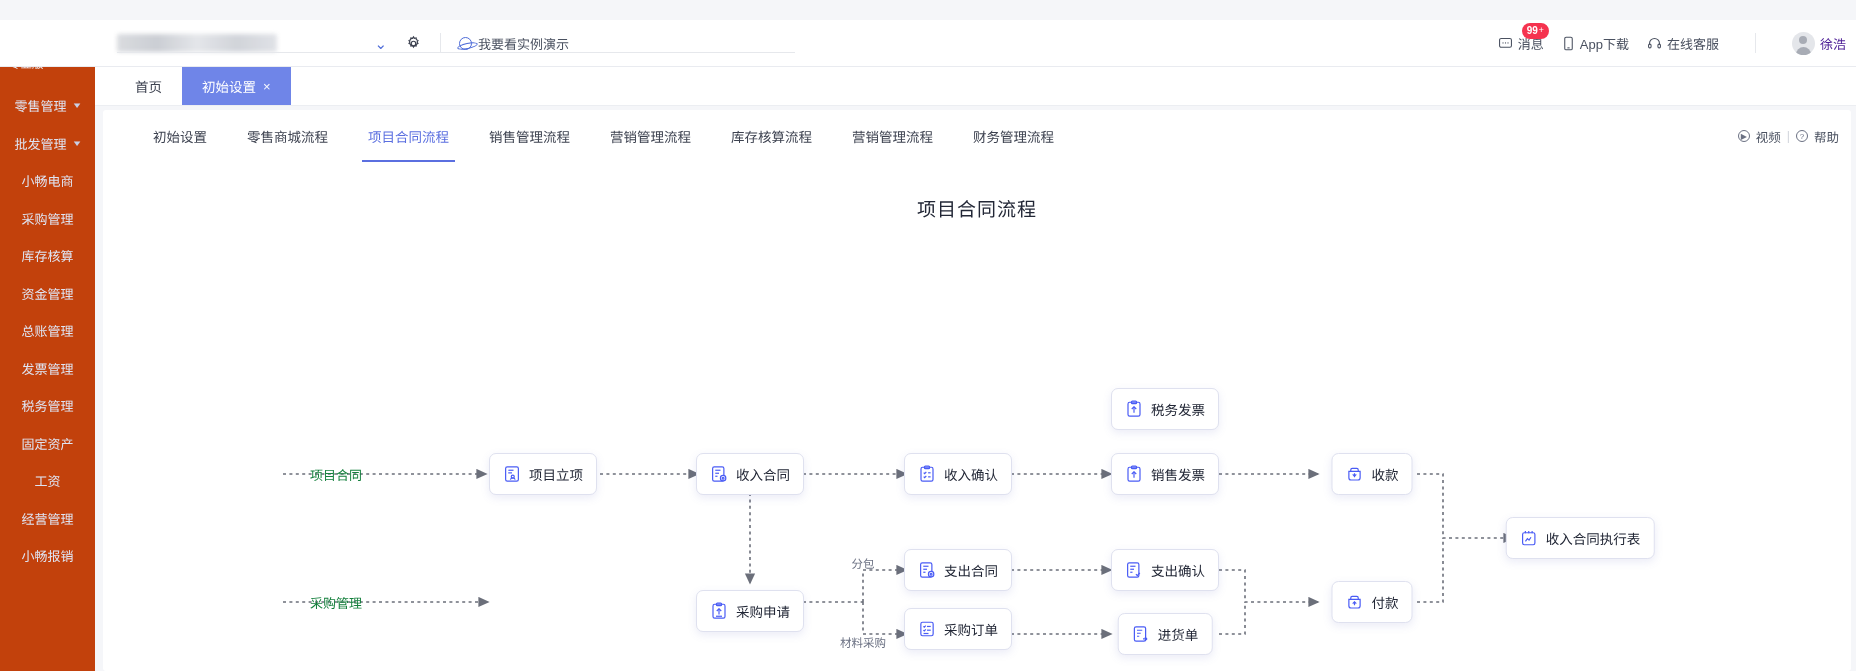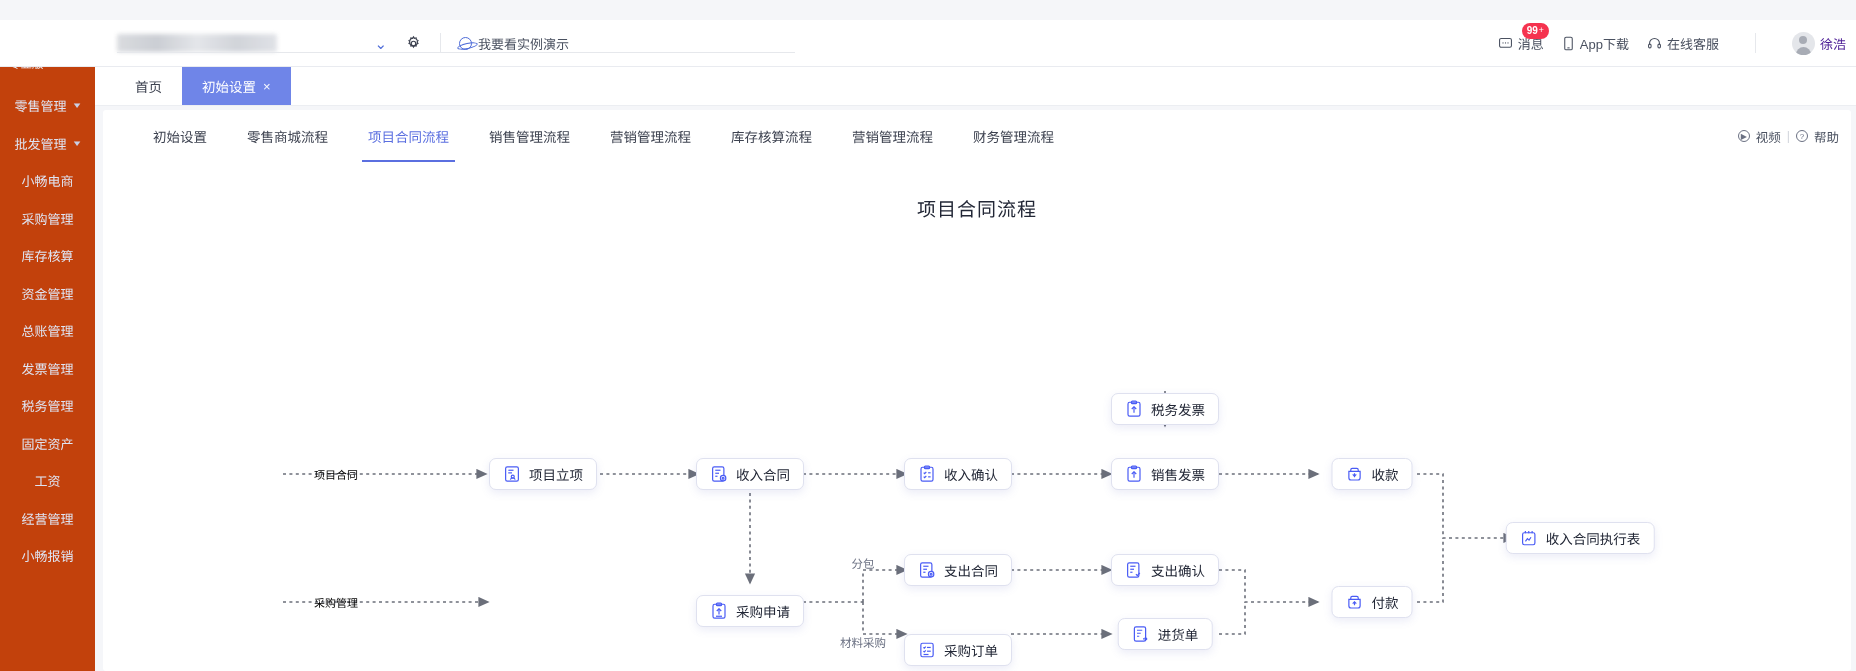--- a/index.html
+++ b/index.html
@@ -126,30 +126,30 @@
   .sep-bar { color:#d3d6dd; }
 
   
   .flow-title {
     text-align:center; font-size:19px; color:#222736; margin-top:32px; letter-spacing:1px;
   }
   .canvas { position:relative; width:1748px; height:420px; }
   svg.wires { position:absolute; left:0; top:0; width:1748px; height:420px; pointer-events:none; }
 
   .node {
-    position:absolute; height:32px; background:#ffffff;
+    position:absolute; height:42px; background:#ffffff;
     border:1px solid #dfe1ef; border-radius:7px;
     box-shadow:0 3px 9px rgba(98,110,190,.13);
     display:flex; align-items:center; gap:8px; padding:4px 13px;
     font-size:13.5px; color:#222736; white-space:nowrap; cursor:pointer;
     transform:translate(-50%,-50%);
   }
   .node svg { flex:0 0 auto; }
   .rowlabel {
-    position:absolute; font-size:11px; color:#000000; transform:translate(-50%,-50%);
+    position:absolute; font-size:13px; color:#15803d; transform:translate(-50%,-50%);
     white-space:nowrap;
   }
   .edgelabel {
     position:absolute; font-size:11.5px; color:#6b7183; transform:translate(-50%,-50%);
     white-space:nowrap;
   }
 </style>
 </head>
 <body>
 
@@ -457,21 +457,21 @@
           <rect x="3.5" y="2.5" width="15" height="19" rx="2.2"></rect>
           <line x1="7" y1="7" x2="14" y2="7"></line>
             <line x1="7" y1="11" x2="12" y2="11"></line>
             <line x1="7" y1="15" x2="10" y2="15"></line>
           <circle cx="17.5" cy="17.5" r="3.6" fill="#fff"></circle>
             <circle cx="17.5" cy="17.5" r="1.2"></circle>
         </svg>
         <span>支出合同</span>
       </div>
 
-      <div class="node" style="left:855px; top:429px;">
+      <div class="node" style="left:855px; top:408px;">
         <svg width="18" height="18" viewBox="0 0 24 24" fill="none" stroke="#4a5cf5" stroke-width="1.6">
           <rect x="3.8" y="3" width="16.4" height="18" rx="2.2"></rect>
           <path d="M7.2 8.4l1.2 1.2 2-2.1"></path>
             <line x1="12" y1="8.6" x2="17" y2="8.6"></line>
           <path d="M7.2 13.4l1.2 1.2 2-2.1"></path>
             <line x1="12" y1="13.6" x2="17" y2="13.6"></line>
           <line x1="7.4" y1="18" x2="14" y2="18"></line>
         </svg>
         <span>采购订单</span>
       </div>

